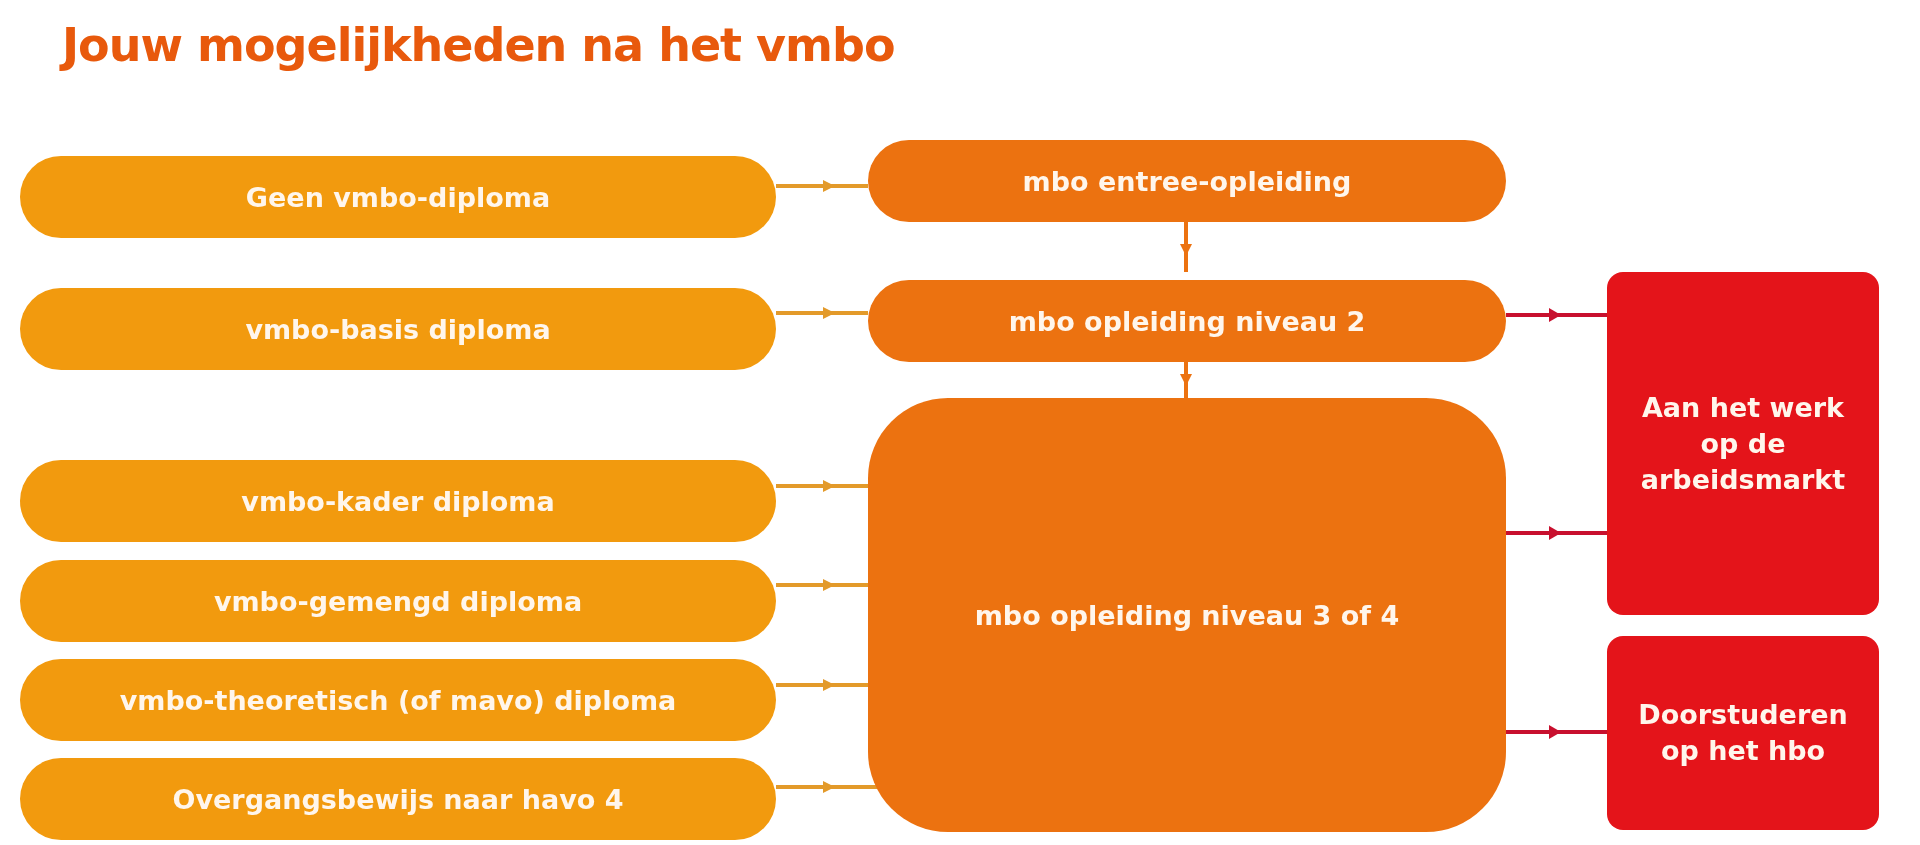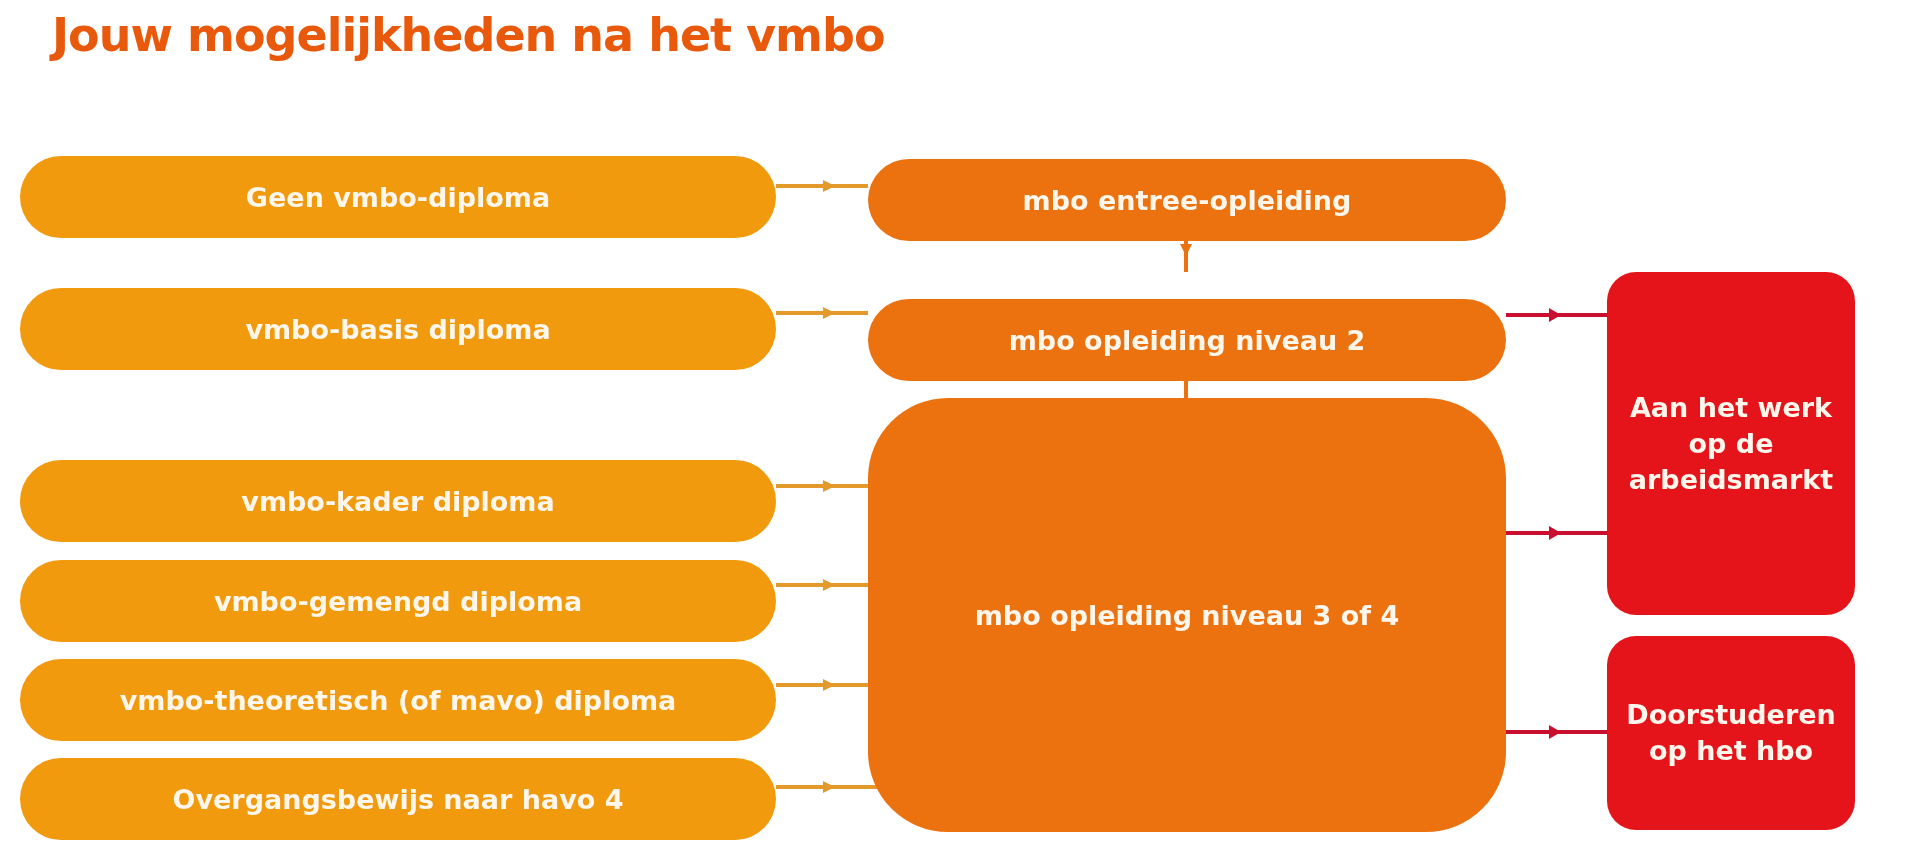--- a/index.html
+++ b/index.html
@@ -1,28 +1,28 @@
 <!DOCTYPE html>
 <html><head>
 <meta charset="utf-8">
 <style>
   html, body { margin: 0; padding: 0; background: #ffffff; }
   body { width: 1920px; height: 845px; position: relative; overflow: hidden;
          font-family: "DejaVu Sans", "Liberation Sans", sans-serif; }
-  .title { position: absolute; left: 50px; top: 6px; margin: 2px;
+  .title { position: absolute; left: 50px; top: 6px; margin: 12px;
            font-size: 46px; font-weight: bold; color: #e8590c; letter-spacing: -1px; }
   .node { position: absolute; display: flex; align-items: center; justify-content: center;
           text-align: center; color: #fff6ec; font-weight: bold; box-sizing: border-box; }
   .src { left: 20px; width: 756px; height: 82px; border-radius: 41px;
          background: #f29a0e; font-size: 27px; margin-top: 16px; }
   .mid { left: 868px; width: 638px; height: 82px; border-radius: 41px;
-         background: #ec7210; font-size: 27px; margin-top: 19px; }
+         background: #ec7210; font-size: 27px; }
   .big { left: 868px; top: 398px; width: 638px; height: 434px; border-radius: 80px;
          background: #ec7210; font-size: 27px; align-items: center; }
-  .out { left: 1607px; width: 248px; border-radius: 29px; background: #e4141a;
+  .out { left: 1607px; width: 272px; border-radius: 16px; background: #e4141a;
          font-size: 27px; line-height: 36px; padding: 4px 16px; }
   svg.lines { position: absolute; left: 0; top: 0; width: 1920px; height: 845px; pointer-events: none; }
 </style>
 </head>
 <body>
 
 <h1 class="title">Jouw mogelijkheden na het vmbo</h1>
 
 <svg class="lines" viewBox="0 0 1920 845">
   <defs>

